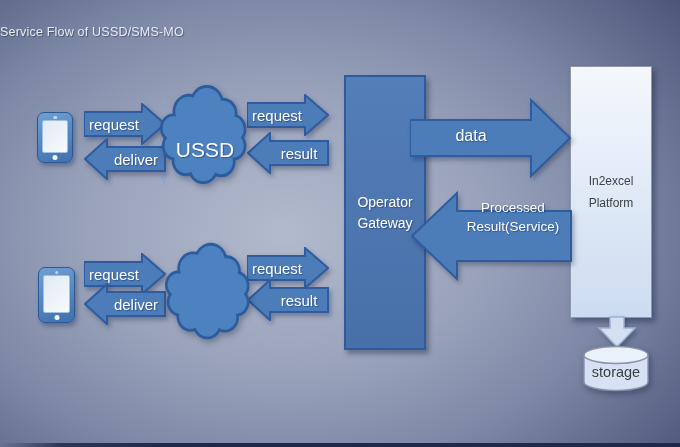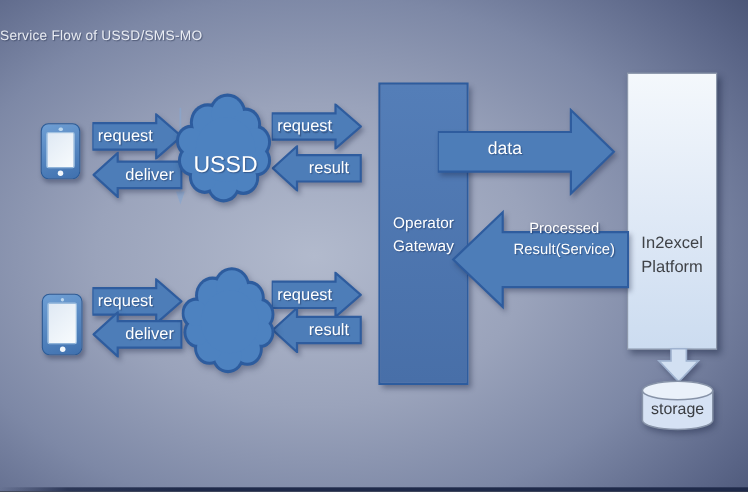--- a/index.html
+++ b/index.html
@@ -44,22 +44,22 @@
     border:2px solid #2d5c9e;box-sizing:border-box;
     box-shadow:3px 4px 5px rgba(20,30,60,.4);}
   .box-gateway .node-label{position:absolute;left:0;width:100%;top:50%;
     transform:translateY(-50%);text-align:center;color:#fff;font-size:14px;
     line-height:21px;text-shadow:1px 1px 1px rgba(25,45,85,.5);}
   .box-platform{position:absolute;left:570px;top:66px;width:82px;height:252px;
     background:linear-gradient(180deg,#f4f8fc 0%,#e2ebf7 45%,#ccdcf0 100%);
     border:1.5px solid #8e99ac;box-sizing:border-box;
     box-shadow:3px 4px 6px rgba(20,30,60,.45);}
   .box-platform .node-label{position:absolute;left:0;width:100%;top:50%;
-    transform:translateY(-50%);text-align:center;color:#3f4247;font-size:15px;
-    line-height:22px;margin-top:40px;}
+    transform:translateY(-50%);text-align:center;color:#3f4247;font-size:12px;
+    line-height:22px;}
   .storage{position:absolute;left:581px;top:345px;width:70px;height:48px;
     filter:drop-shadow(2px 3px 3px rgba(20,30,60,.4));}
   .storage-label{position:absolute;left:0;width:100%;top:19px;text-align:center;
     color:#3a3d42;font-size:14.5px;}
   .thin-arrow{position:absolute;left:158px;top:96px;width:14px;height:92px;opacity:.8;}
   .bottom-bar{position:absolute;left:0;right:0;bottom:0;height:4px;
     background:linear-gradient(90deg,rgba(31,42,74,0) 0%,rgba(31,42,74,.85) 9%,
       #1f2a4a 25%,#1f2a4a 100%);}
 </style>
 </head>
@@ -201,21 +201,21 @@
   </div>
 
   <div class="box-gateway">
     <div class="node-label">Operator Gateway</div>
   </div>
 
   <div class="box-platform">
     <div class="node-label">In2excel Platform</div>
   </div>
 
-  <div class="arr" style="left:398px;top:98px;width:162px;height:80px">
+  <div class="arr" style="left:410px;top:98px;width:162px;height:80px">
     <svg width="162" height="80" viewBox="0 0 162 80">
       <polygon points="0,22 121,22 121,2 160,40 121,78 121,58 0,58" fill="#4d7db8" stroke="#2e5c9e" stroke-width="2"></polygon>
     </svg>
     <span class="arr-label" style="left:0;width:122px;top:29px;font-size:16px">data</span>
   </div>
 
   <div class="arr" style="left:410px;top:190px;width:162px;height:92px">
     <svg width="162" height="92" viewBox="0 0 162 92">
       <polygon points="161,21 47,21 47,3 2,46 47,89 47,71 161,71" fill="#4d7db8" stroke="#2e5c9e" stroke-width="2"></polygon>
     </svg>

